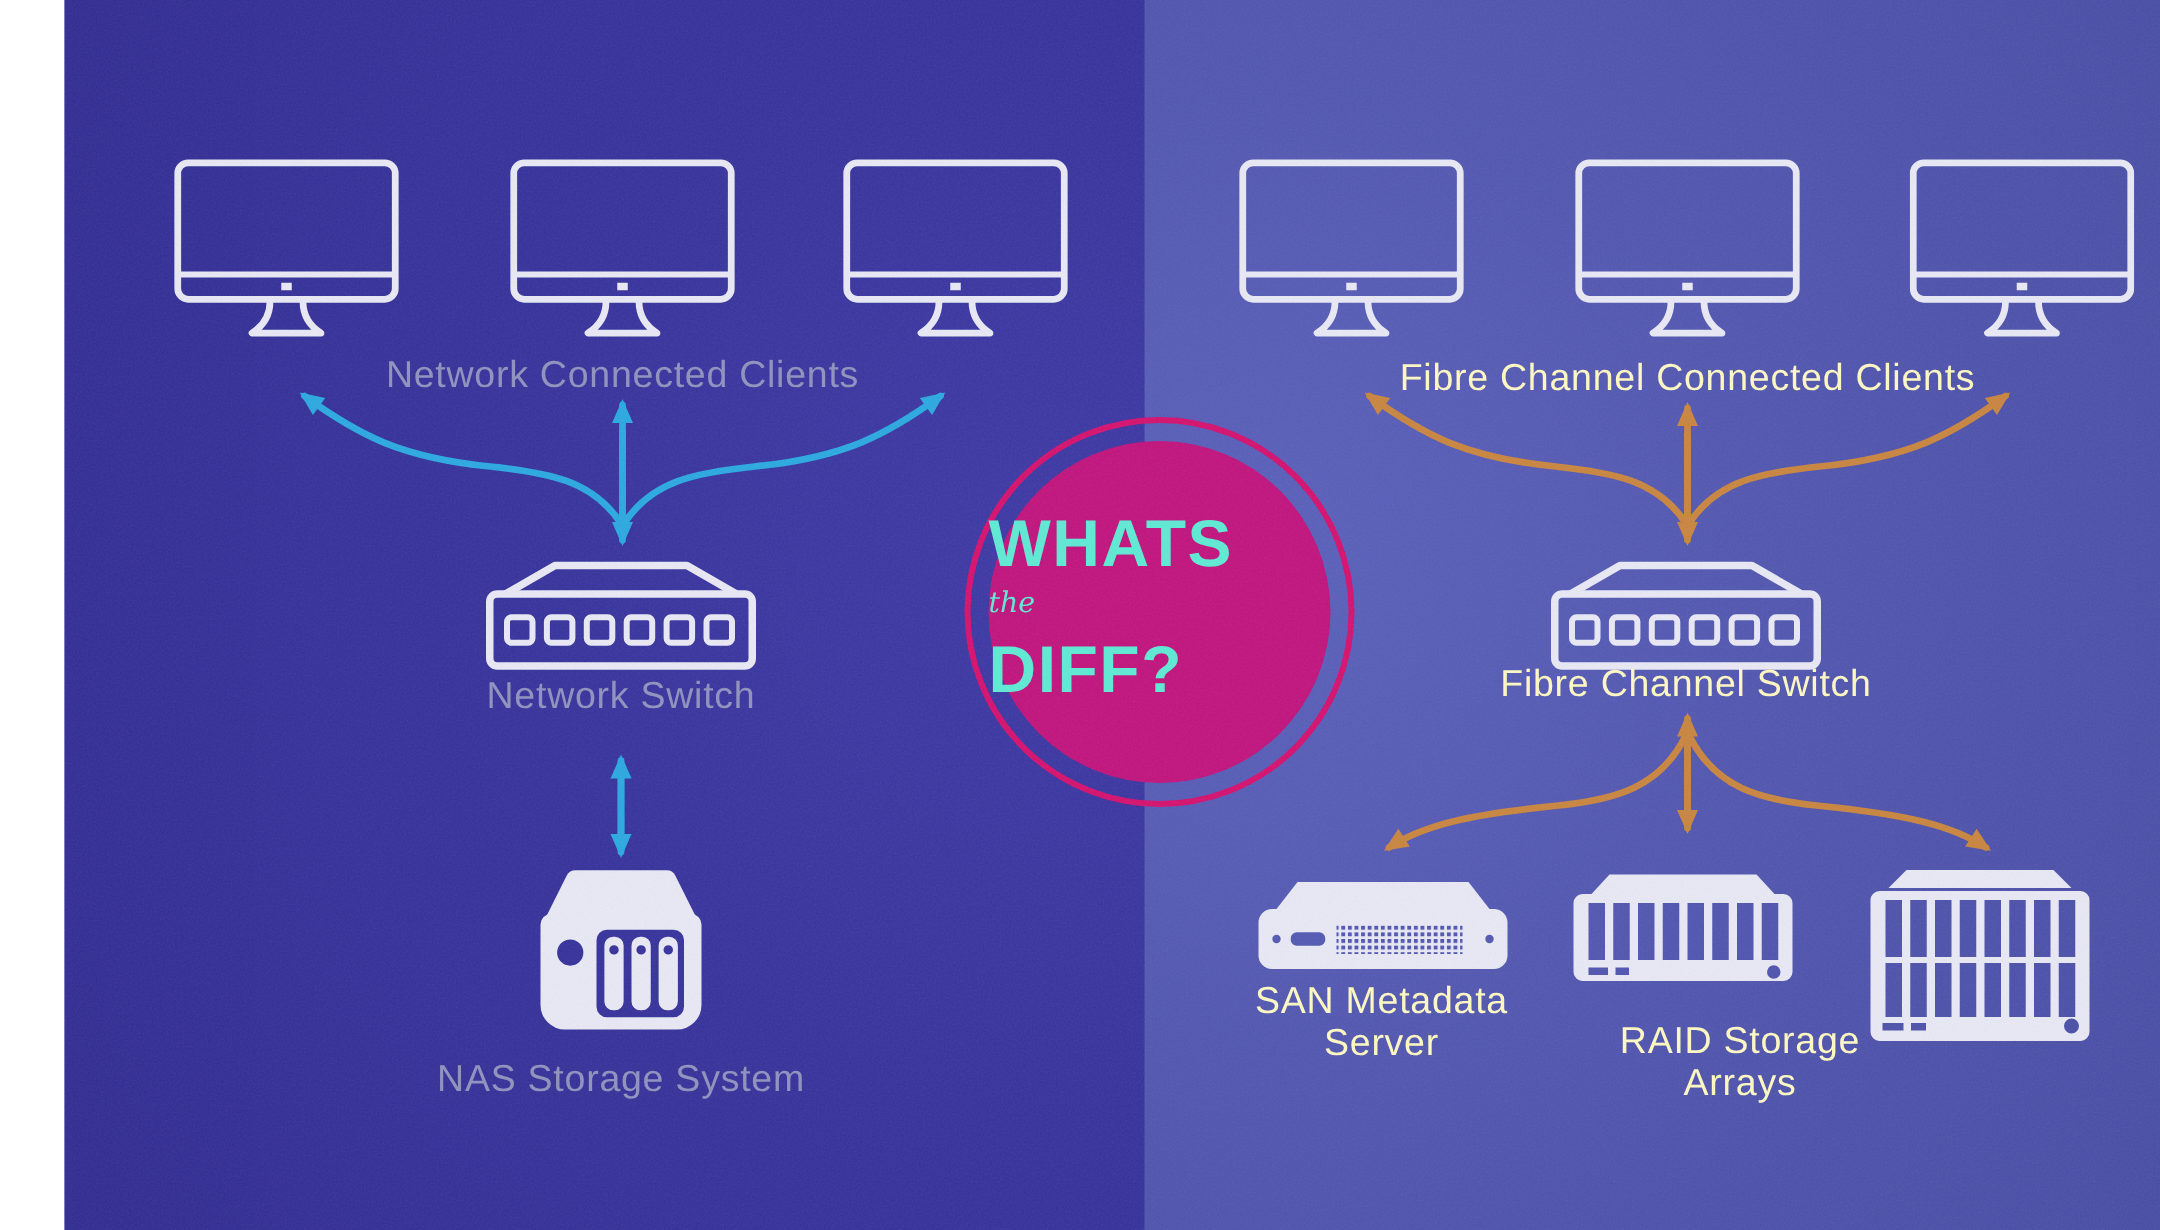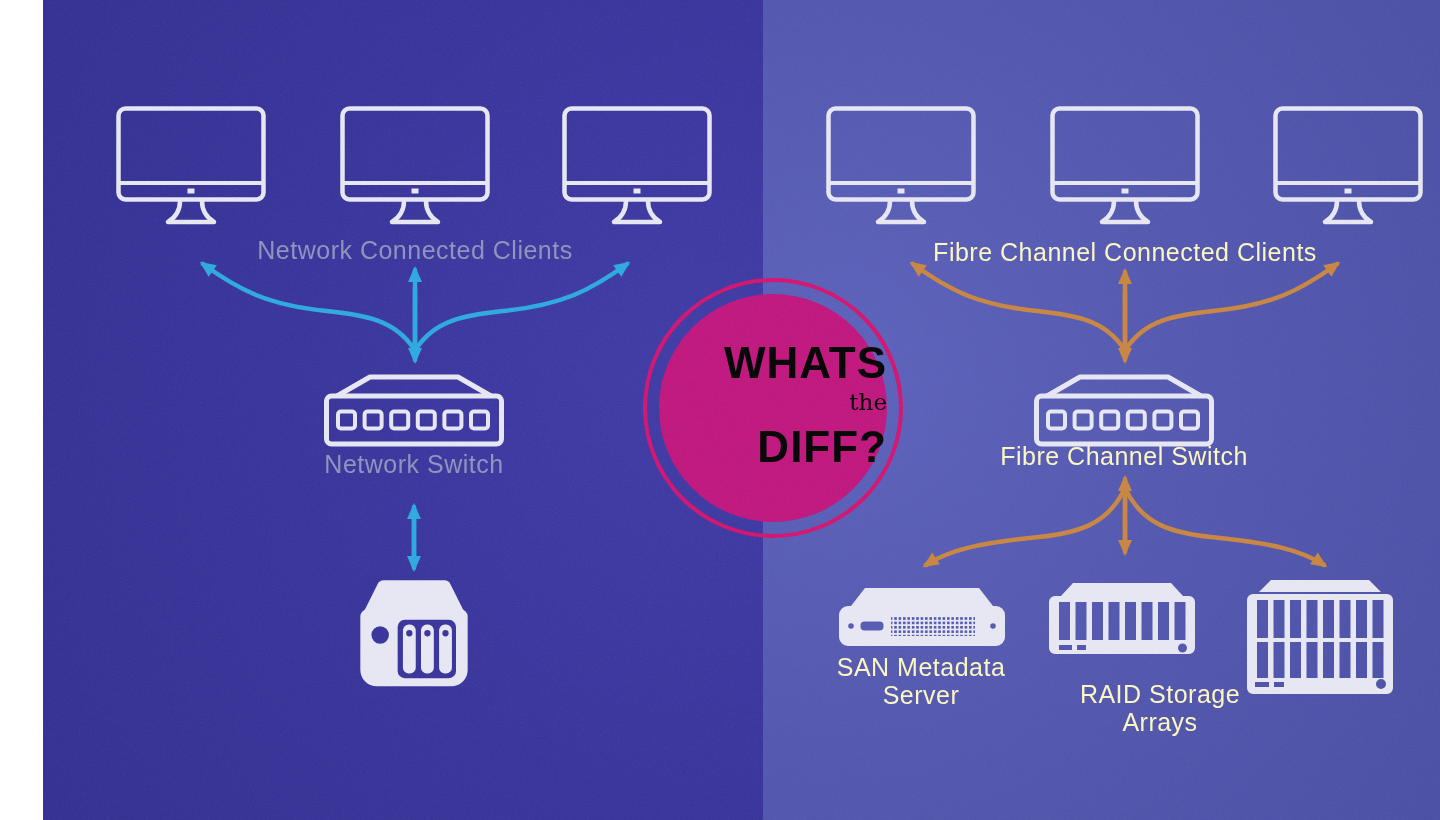--- a/index.html
+++ b/index.html
@@ -26,25 +26,25 @@
   .label { position:absolute; text-align:center; letter-spacing:.5px; font-size:25px; line-height:28px; }
   .lbl-left  { color:#8F92BE; }
   .lbl-right { color:#fef9c3; }
 
   .badge-ring {
     position:absolute; left:600px; top:278px; width:260px; height:260px;
     border:4px solid #D5116F; border-radius:50%;
   }
   .badge-circle {
     position:absolute; left:616px; top:294px; width:228px; height:228px;
-    border-radius:50%; background:#C1137D; color:#000000;
-    display:flex; flex-direction:column; align-items:flex-end; justify-content:center;
+    border-radius:50%; background:#C1137D; color:#5eead4;
+    display:flex; flex-direction:column; align-items:flex-start; justify-content:center;
   }
   .badge-l1 { font-weight:bold; font-size:44px; letter-spacing:1px; line-height:44px; }
-  .badge-l2 { font-family:"DejaVu Serif", serif; font-size:23px; line-height:34px; }
+  .badge-l2 { font-family:"DejaVu Serif", serif; font-style:italic; font-size:19px; line-height:34px; }
   .badge-l3 { font-weight:bold; font-size:44px; letter-spacing:1px; line-height:56px; }
 
   .hidden-defs { position:absolute; width:0; height:0; overflow:hidden; }
 </style>
 </head>
 <body>
 
 <div class="stage">
 
   <div class="bg-left"></div>
@@ -177,20 +177,21 @@
       <path d="M1082,489 L1082,552" marker-end="url(#mkR)"></path>
       <path d="M1081,490 C1064,525 1034,533 996,537 C936,543 906,550 883,565" marker-end="url(#mkR)"></path>
       <path d="M1083,490 C1100,525 1130,533 1168,537 C1228,543 1258,550 1281,565" marker-end="url(#mkR)"></path>
     </g>
   </svg>
 
   <div class="label lbl-left" style="left:122px;top:236px;width:500px">Network Connected Clients</div>
   <div class="label lbl-right" style="left:832px;top:238px;width:500px">Fibre Channel Connected Clients</div>
   <div class="label lbl-left" style="left:171px;top:450px;width:400px">Network Switch</div>
   <div class="label lbl-right" style="left:881px;top:442px;width:400px">Fibre Channel Switch</div>
+  <div class="label lbl-left" style="left:171px;top:705px;width:400px">NAS Storage System</div>
   <div class="label lbl-right" style="left:1032px;top:680px;width:170px">RAID Storage Arrays</div>
   <div class="label lbl-right" style="left:778px;top:653px;width:200px">SAN Metadata Server</div>
 
   <div class="badge-ring"></div>
   <div class="badge-circle">
     <div class="badge-l1">WHATS</div>
     <div class="badge-l2">the</div>
     <div class="badge-l3">DIFF?</div>
   </div>
 

